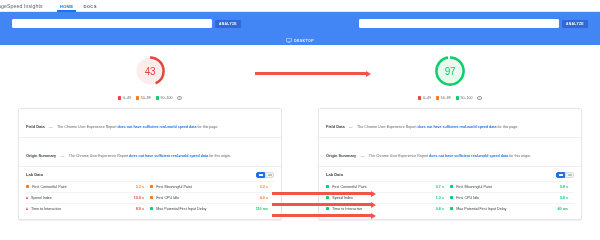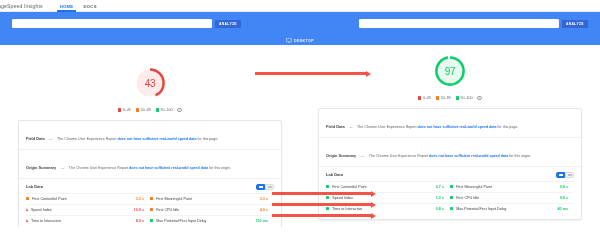--- a/index.html
+++ b/index.html
@@ -68,21 +68,21 @@
     display:flex; align-items:center; gap:2px;
   }
   .monitor-icon { width:6px; height:5px; display:block; }
   .desktop-label {
     font-size:3.6px; font-weight:bold; color:#e8f0fe; letter-spacing:.4px;
   }
 
   
   .split { display:flex; width:100%; height:182px; }
   .panel { width:300px; position:relative; padding:0; }
-  .panel.left { border-right:0;margin-top:12px; }
+  .panel.left { border-right:0; }
 
   
   .score-wrap {
     height:48px; display:flex; align-items:center; justify-content:center;
     padding-top:4px;
   }
   .gauge { position:relative; width:34px; height:34px; }
   .gauge svg { display:block; }
   .gauge .val {
     position:absolute; inset:0;

